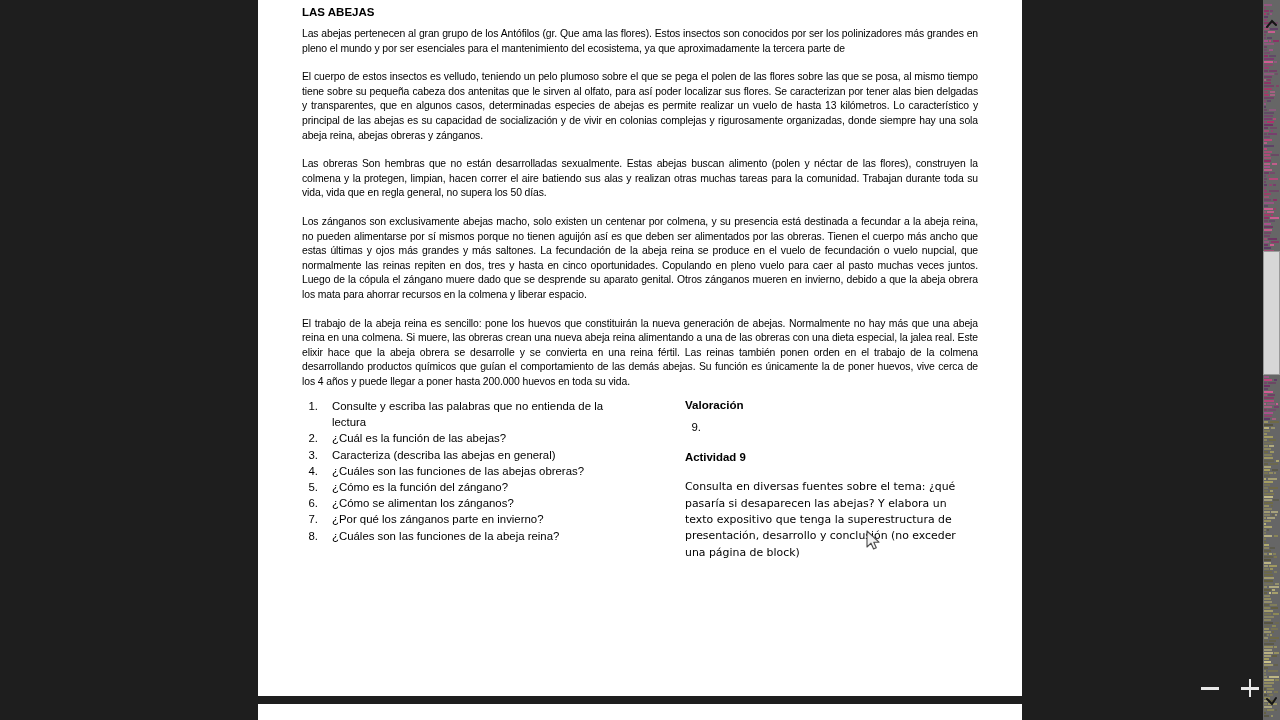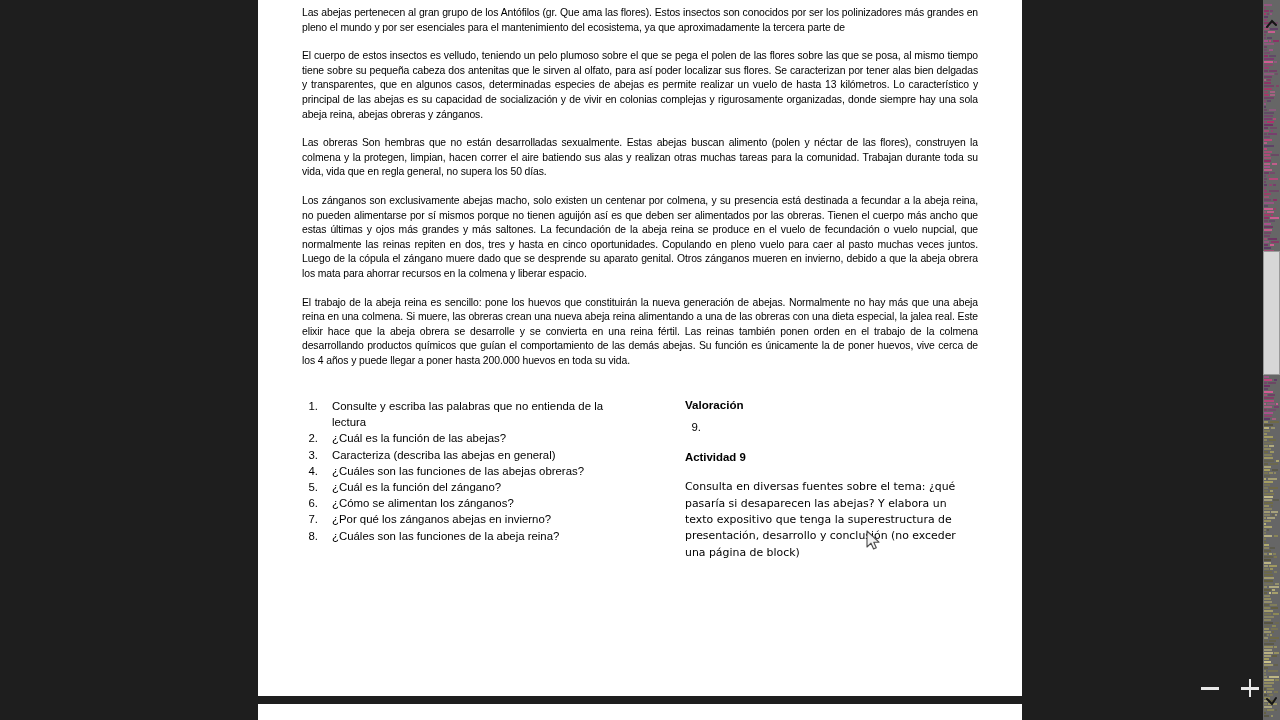--- a/index.html
+++ b/index.html
@@ -208,20 +208,21 @@
     pointer-events: none;
   }
 </style>
 </head>
 <body>
 
 <div id="viewer">
 
   <div class="page" id="page-1">
 
+    <div class="doc-title">LAS ABEJAS</div>
 
     <p class="body-text"><span>Las abejas pertenecen al gran grupo de los Antófilos (gr. Que ama las flores). Estos insectos son conocidos por ser los polinizadores más grandes en pleno el mundo y por ser esenciales para el mantenimiento del ecosistema, ya que aproximadamente la tercera parte de</span></p>
 
     <p class="body-text" style="margin-top:0;">El cuerpo de estos insectos es velludo, teniendo un pelo plumoso sobre el que se pega el polen de las flores sobre las que se posa, al mismo tiempo tiene sobre su pequeña cabeza dos antenitas que le sirven al olfato, para así poder localizar sus flores. Se caracterizan por tener alas bien delgadas y transparentes, que en algunos casos, determinadas especies de abejas es permite realizar un vuelo de hasta 13 kilómetros. Lo característico y principal de las abejas es su capacidad de socialización y de vivir en colonias complejas y rigurosamente organizadas, donde siempre hay una sola abeja reina, abejas obreras y zánganos.</p>
     <p class="body-text">Las obreras Son hembras que no están desarrolladas sexualmente. Estas abejas buscan alimento (polen y néctar de las flores), construyen la colmena y la protegen, limpian, hacen correr el aire batiendo sus alas y realizan otras muchas tareas para la comunidad. Trabajan durante toda su vida, vida que en regla general, no supera los 50 días.</p>
     <p class="body-text">Los zánganos son exclusivamente abejas macho, solo existen un centenar por colmena, y su presencia está destinada a fecundar a la abeja reina, no pueden alimentarse por sí mismos porque no tienen aguijón así es que deben ser alimentados por las obreras. Tienen el cuerpo más ancho que estas últimas y ojos más grandes y más saltones. La fecundación de la abeja reina se produce en el vuelo de fecundación o vuelo nupcial, que normalmente las reinas repiten en dos, tres y hasta en cinco oportunidades. Copulando en pleno vuelo para caer al pasto muchas veces juntos. Luego de la cópula el zángano muere dado que se desprende su aparato genital. Otros zánganos mueren en invierno, debido a que la abeja obrera los mata para ahorrar recursos en la colmena y liberar espacio.</p>
     <p class="body-text">El trabajo de la abeja reina es sencillo: pone los huevos que constituirán la nueva generación de abejas. Normalmente no hay más que una abeja reina en una colmena. Si muere, las obreras crean una nueva abeja reina alimentando a una de las obreras con una dieta especial, la jalea real. Este elixir hace que la abeja obrera se desarrolle y se convierta en una reina fértil. Las reinas también ponen orden en el trabajo de la colmena desarrollando productos químicos que guían el comportamiento de las demás abejas. Su función es únicamente la de poner huevos, vive cerca de los 4 años y puede llegar a poner hasta 200.000 huevos en toda su vida.</p>
 
     <div class="columns">
 
@@ -242,29 +243,29 @@
           <li>
             <span class="qnum">3.</span>
             <span class="qtext">Caracteriza (describa las abejas en general)</span>
           </li>
           <li>
             <span class="qnum">4.</span>
             <span class="qtext justify">¿Cuáles son las funciones de las abejas obreras?</span>
           </li>
           <li>
             <span class="qnum">5.</span>
-            <span class="qtext">¿Cuál es la función del zángano?</span>
+            <span class="qtext">¿Cómo es la función del zángano?</span>
           </li>
           <li>
             <span class="qnum">6.</span>
             <span class="qtext">¿Cómo se alimentan los zánganos?</span>
           </li>
           <li>
             <span class="qnum">7.</span>
-            <span class="qtext">¿Por qué los zánganos abejas en invierno?</span>
+            <span class="qtext">¿Por qué los zánganos parte en invierno?</span>
           </li>
           <li>
             <span class="qnum">8.</span>
             <span class="qtext">¿Cuáles son las funciones de la abeja reina?</span>
           </li>
         </ul>
       </div>
 
       <div class="col-right">
         <div class="section-head">Valoración</div>

